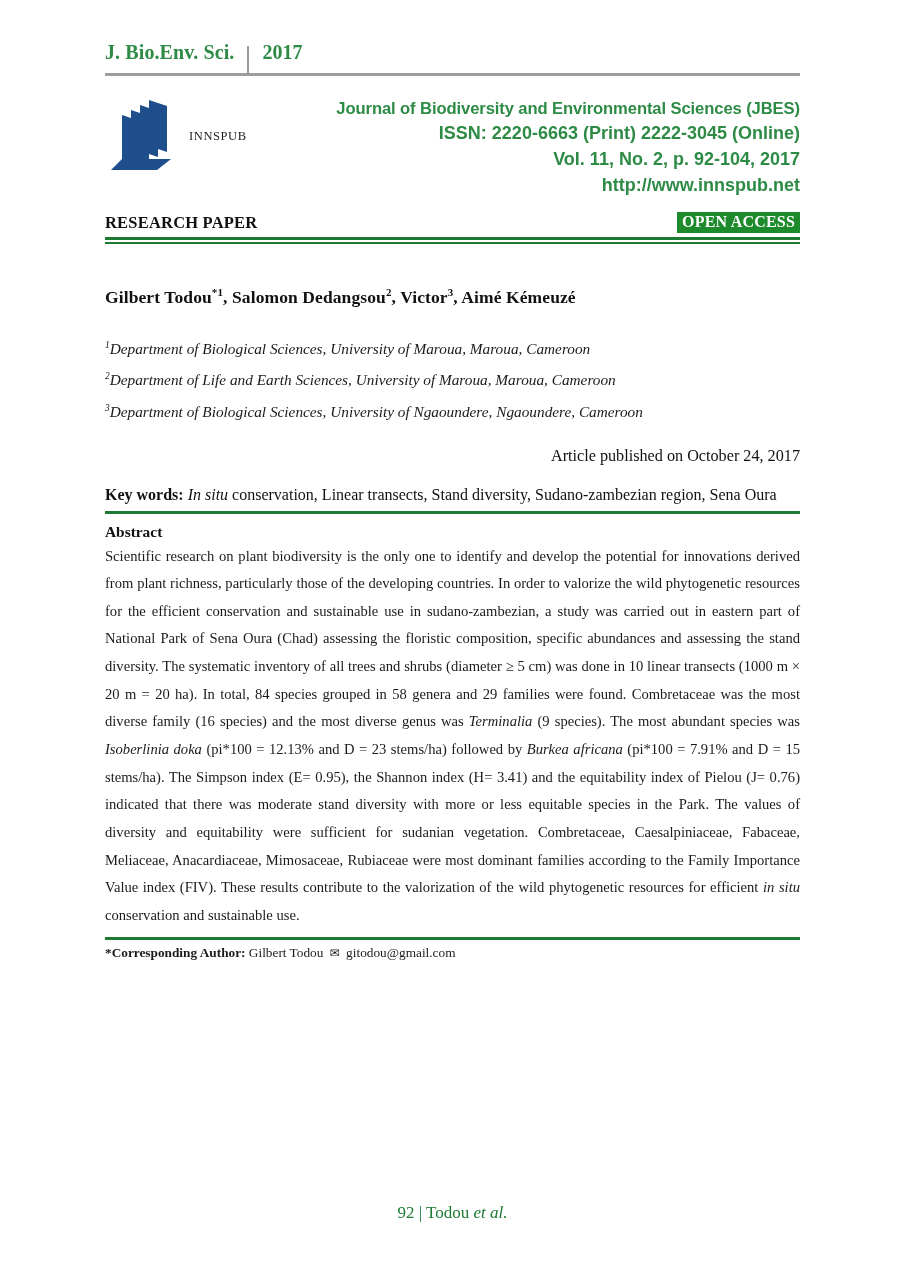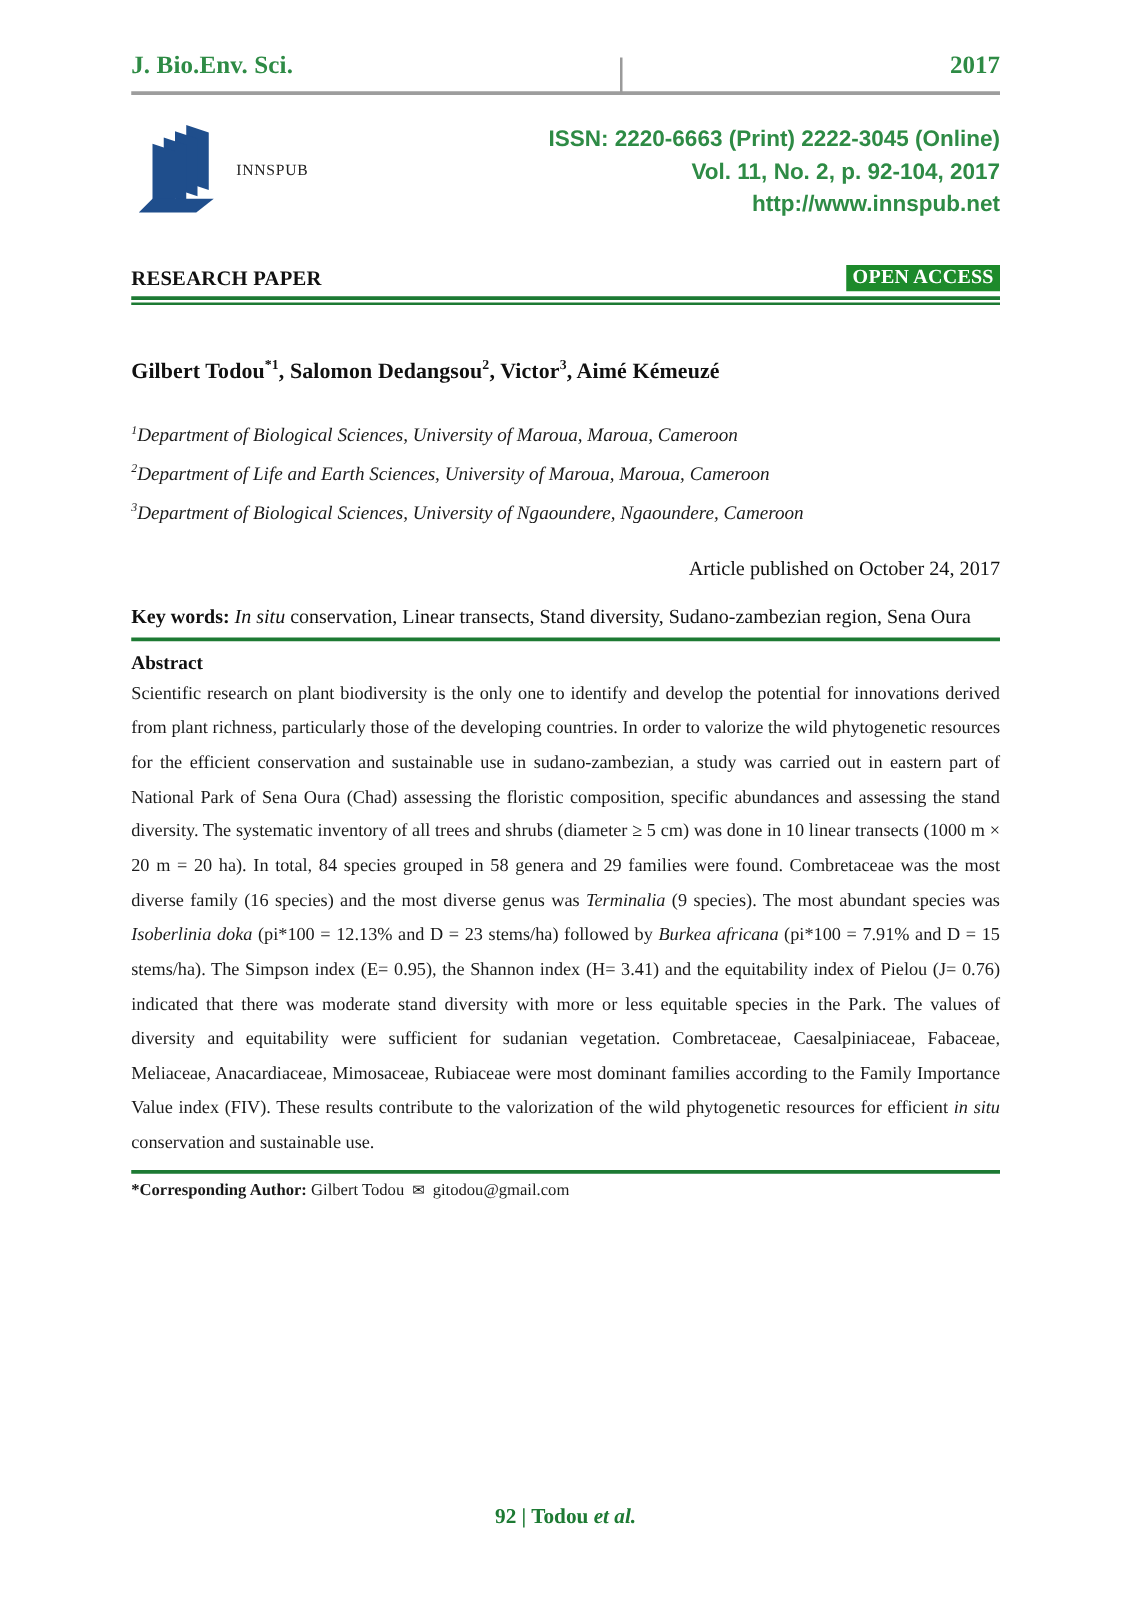--- a/index.html
+++ b/index.html
@@ -21,21 +21,21 @@
     left: 0; top: 0;
     width: 905px;
     height: 1280px;
     box-sizing: border-box;
     padding: 0 105px;
   }
 
   
   .runhead {
     display: flex;
-    justify-content: space-between;
+    justify-content: flex-start;
     align-items: flex-end;
     height: 62px;
     padding-top: 48px;
     box-sizing: border-box;
   }
   .runhead-journal {
     color: #2e8b45;
     font-weight: bold;
     font-size: 20px;
     letter-spacing: .1px;
@@ -218,21 +218,21 @@
   }
 
   .footer {
     position: absolute;
     left: 0;
     right: 0;
     top: 1203px;
     text-align: center;
     color: #1d7a33;
     font-size: 17px;
-    font-weight: bold;
+    font-weight: normal;
   }
   .footer i { font-style: italic; }
 </style>
 </head>
 <body>
 
 <div class="page">
 
   <div class="runhead">
     <span class="runhead-journal">J. Bio.Env. Sci.</span>
@@ -246,20 +246,21 @@
       <svg class="logo-mark" viewBox="0 0 84 78">
         <path d="M44 4 L62 10 L62 56 L44 50 Z" fill="#1f4e8c"></path>
         <path d="M35 9 L53 15 L53 61 L35 55 Z" fill="#1f4e8c"></path>
         <path d="M26 14 L44 20 L44 66 L26 60 Z" fill="#1f4e8c"></path>
         <path d="M17 19 L35 25 L35 71 L17 65 Z" fill="#1f4e8c"></path>
         <path d="M17 63 L66 63 L52 74 L6 74 Z" fill="#1f4e8c"></path>
       </svg>
       <div class="logo-word">INNSPUB</div>
     </div>
     <div class="mast-text">
+      <div class="mast-title">Journal of Biodiversity and Environmental Sciences (JBES)</div>
       <div class="mast-line">ISSN: 2220-6663 (Print) 2222-3045 (Online)</div>
       <div class="mast-line">Vol. 11, No. 2, p. 92-104, 2017</div>
       <div class="mast-line">http://www.innspub.net</div>
     </div>
   </div>
 
   <div class="paperbar">
     <span class="paperbar-label">RESEARCH PAPER</span>
     <span class="openaccess">OPEN ACCESS</span>
   </div>

